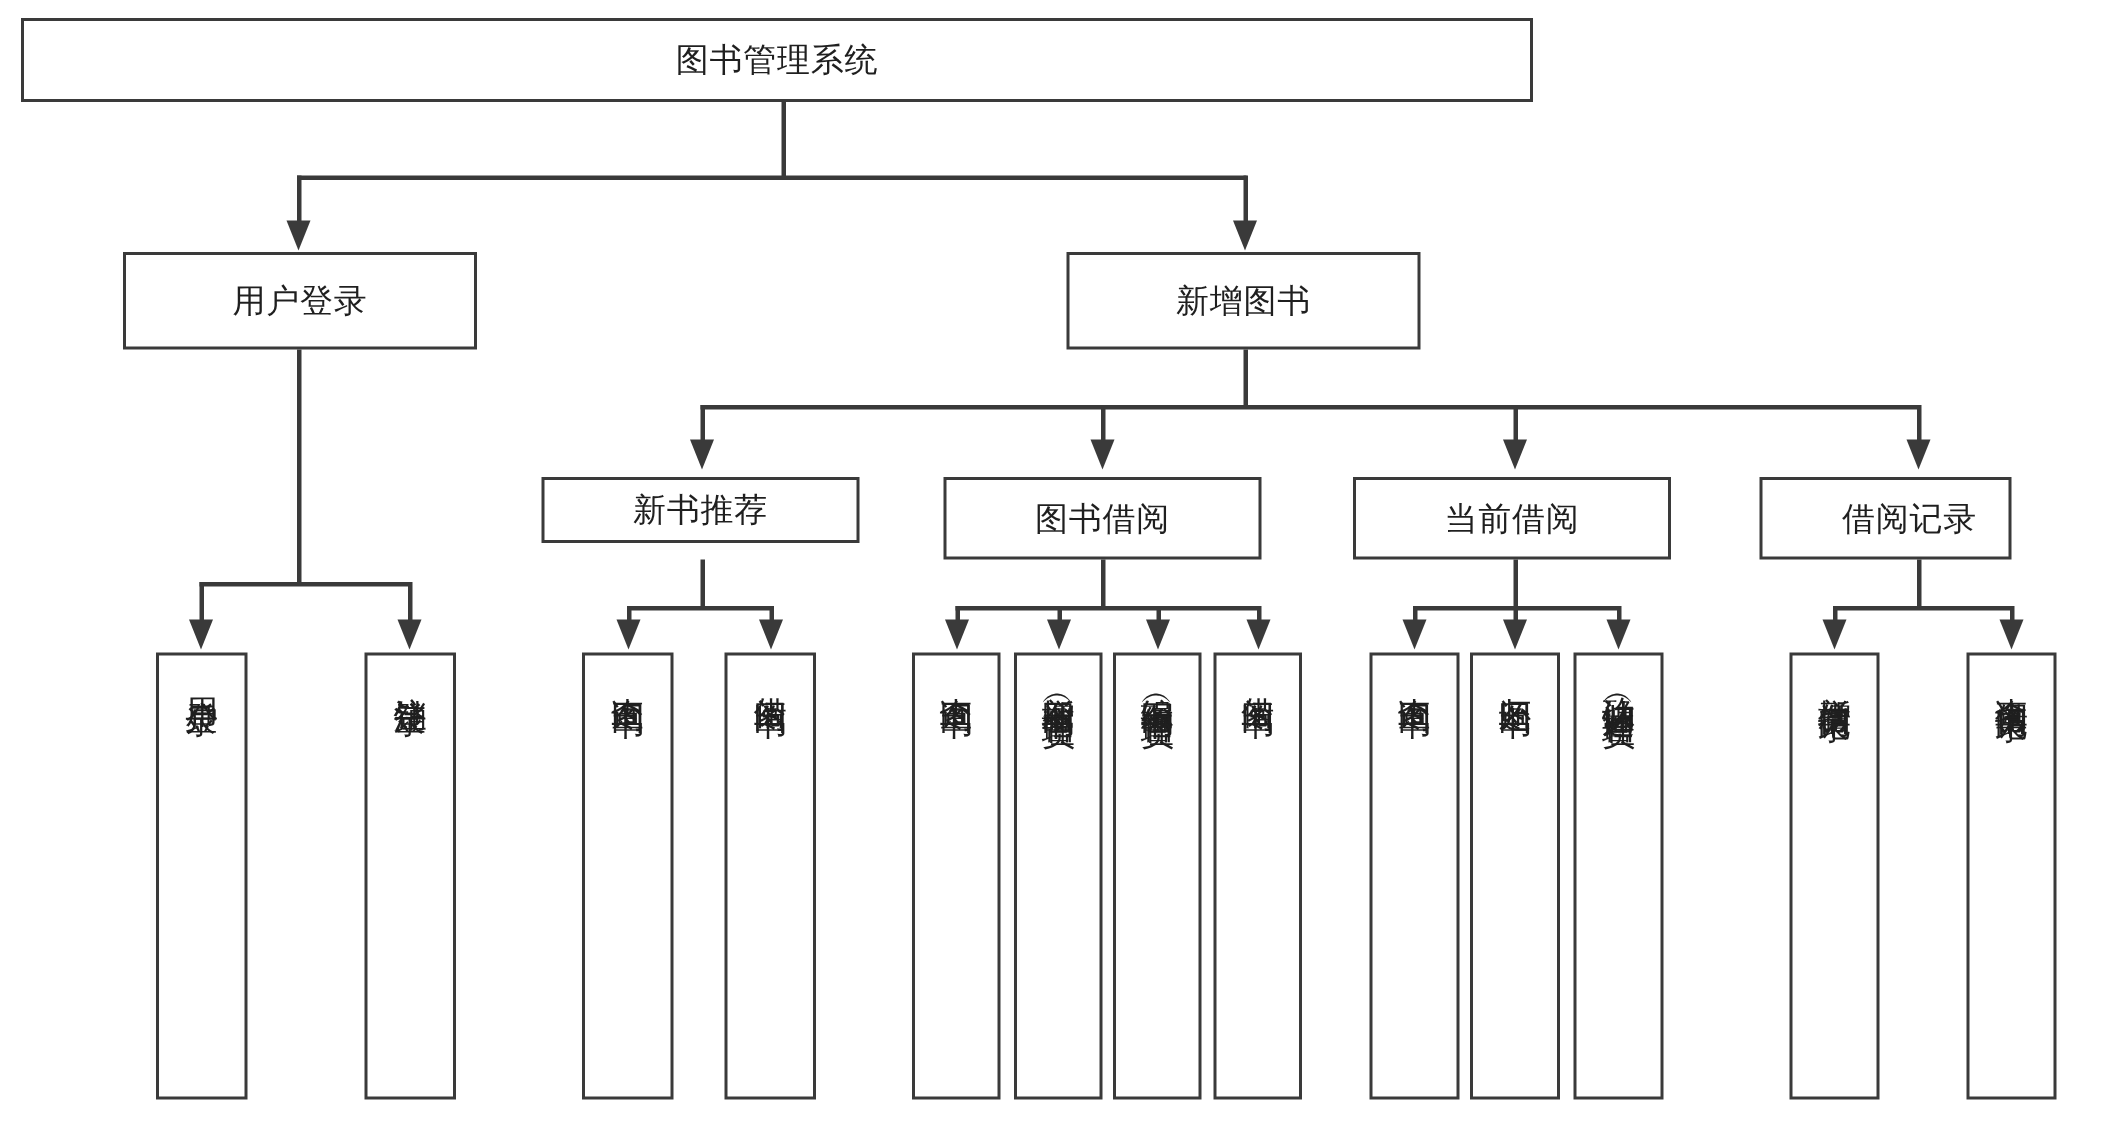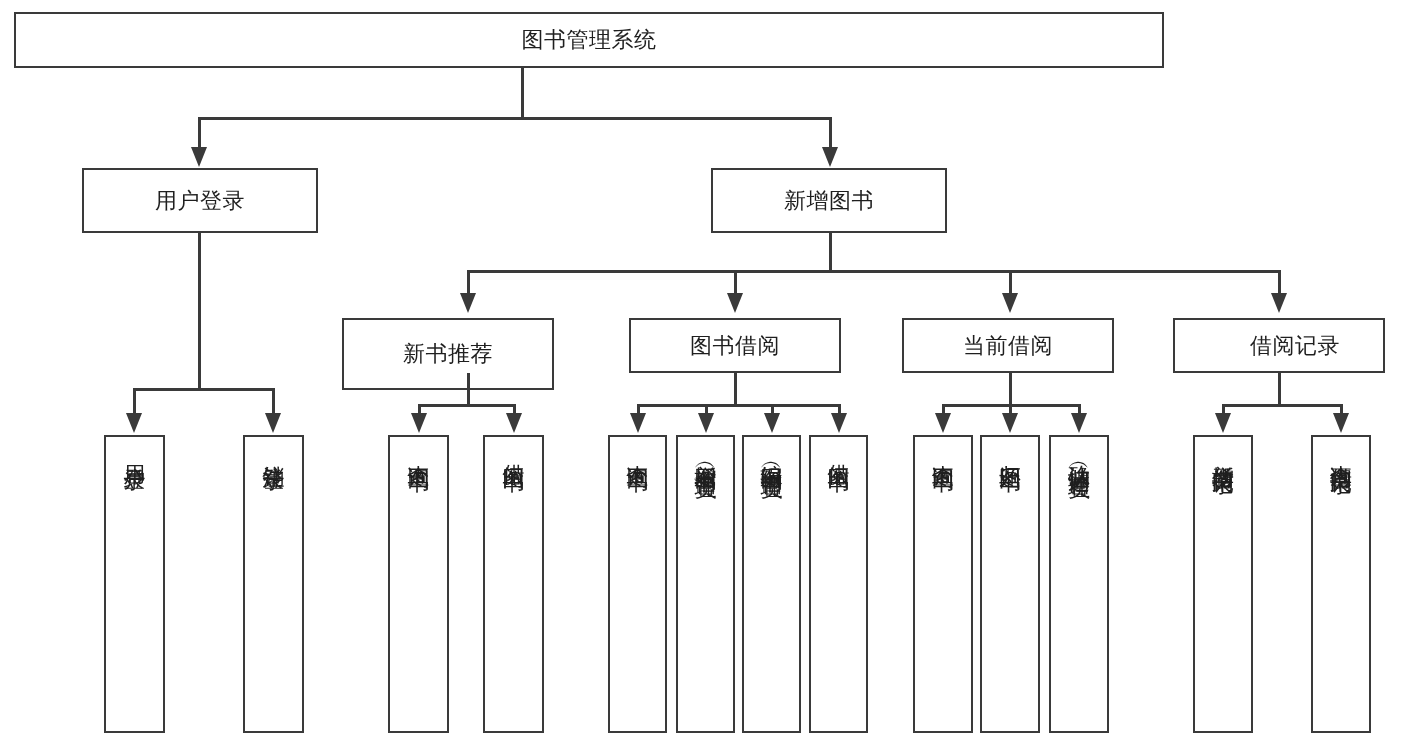--- a/index.html
+++ b/index.html
@@ -70,21 +70,21 @@
     white-space: nowrap;
     letter-spacing: 0.5px;
     font-family: "Liberation Sans", "DejaVu Sans", sans-serif;
   }
 </style>
 </head>
 <body>
 
 <div id="canvas">
 
-  <div class="node horiz" style="left:14px; top:12px; width:1150px; height:56px;">
+  <div class="node horiz" style="left:14px; top:12px; width:1008px; height:56px;">
     <span class="lbl">图书管理系统</span>
   </div>
 
   <div class="seg v" style="left:521px; top:68px; height:50px;"></div>
   <div class="seg h" style="left:198px; top:117px; width:633px;"></div>
   <div class="seg v" style="left:198px; top:117px; height:32px;"></div>
   <div class="arrow" style="left:191px; top:147px;"></div>
   <div class="seg v" style="left:829px; top:117px; height:32px;"></div>
   <div class="arrow" style="left:822px; top:147px;"></div>
 
@@ -106,30 +106,30 @@
   <div class="seg h" style="left:467px; top:270px; width:811px;"></div>
   <div class="seg v" style="left:467px; top:270px; height:25px;"></div>
   <div class="arrow" style="left:460px; top:293px;"></div>
   <div class="seg v" style="left:734px; top:270px; height:25px;"></div>
   <div class="arrow" style="left:727px; top:293px;"></div>
   <div class="seg v" style="left:1009px; top:270px; height:25px;"></div>
   <div class="arrow" style="left:1002px; top:293px;"></div>
   <div class="seg v" style="left:1278px; top:270px; height:25px;"></div>
   <div class="arrow" style="left:1271px; top:293px;"></div>
 
-  <div class="node horiz" style="left:342px; top:318px; width:212px; height:72px;">
+  <div class="node horiz" style="left:361px; top:318px; width:212px; height:44px;">
     <span class="lbl">新书推荐</span>
   </div>
   <div class="node horiz" style="left:902px; top:318px; width:212px; height:55px;">
     <span class="lbl">当前借阅</span>
   </div>
   <div class="node horiz" style="left:629px; top:318px; width:212px; height:55px;">
     <span class="lbl">图书借阅</span>
   </div>
-  <div class="node horiz" style="left:1173px; top:318px; width:212px; height:55px;padding-left:32px;">
+  <div class="node horiz" style="left:1173px; top:318px; width:168px; height:55px;padding-left:32px;">
     <span class="lbl">借阅记录</span>
   </div>
 
   <div class="seg v" style="left:467px; top:373px; height:33px;"></div>
   <div class="seg h" style="left:418px; top:404px; width:98px;"></div>
   <div class="seg v" style="left:418px; top:404px; height:11px;"></div>
   <div class="arrow" style="left:411px; top:413px;"></div>
   <div class="seg v" style="left:513px; top:404px; height:11px;"></div>
   <div class="arrow" style="left:506px; top:413px;"></div>
 

